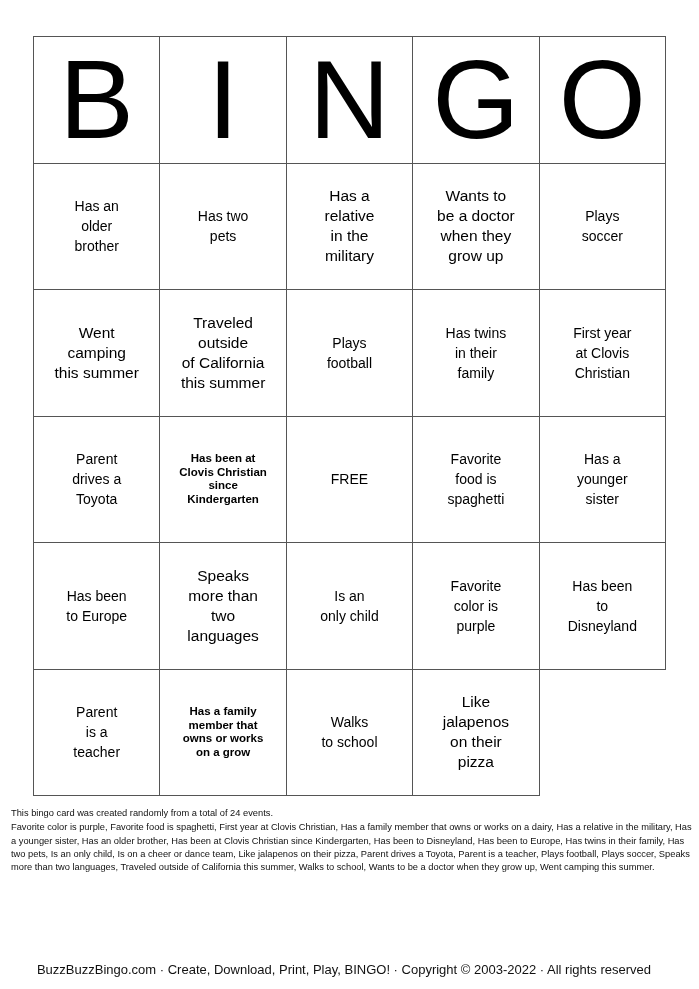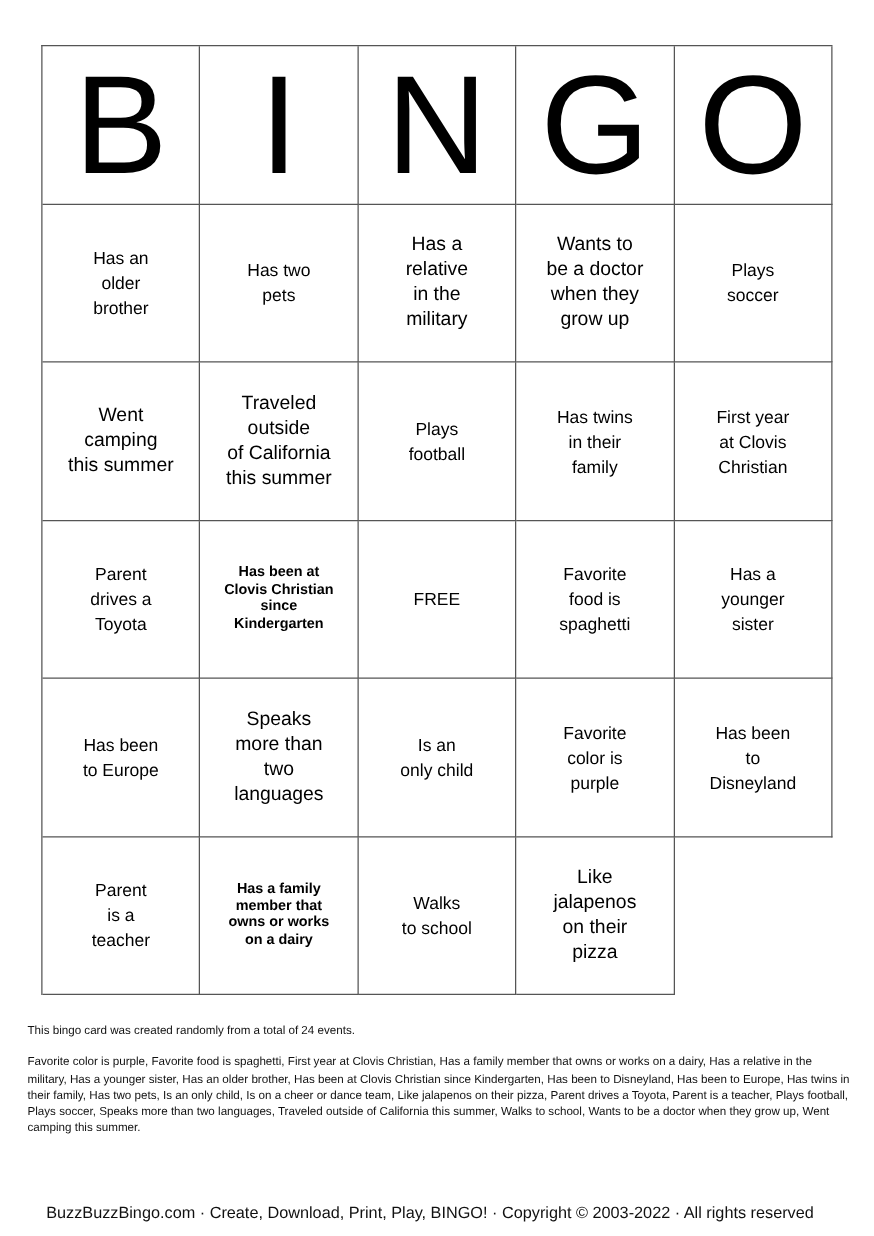--- a/index.html
+++ b/index.html
@@ -24,21 +24,21 @@
     }
     .header-cell { font-size: 112px; line-height: 1; font-weight: normal; padding-top: 4px; }
     .sz-lg { font-size: 14px; line-height: 20px; }
     .sz-md { font-size: 15.5px; line-height: 20px; }
     .sz-sm { font-size: 11.5px; line-height: 13.5px; font-weight: bold; }
     .cell span { white-space: pre-line; display: block; }
     .desc {
       position: absolute; left: 10px; top: 806px; width: 685px;
       font-size: 9.3px; line-height: 13.3px; color: #111;
     }
-    .desc p { margin: 12px; }
+    .desc p { margin: 1px; }
     .footer {
       position: absolute; left: 0; top: 962px; width: 688px;
       text-align: center; font-size: 13px; color: #111;
     }
   </style>
 </head>
 <body>
 
 <div class="card">
   <div class="cell header-cell">
@@ -161,21 +161,21 @@
     </div>
   <div class="cell sz-lg">
       <span>Parent
 is a
 teacher</span>
     </div>
   <div class="cell sz-sm">
       <span>Has a family
 member that
 owns or works
-on a dairy</span>
+on a grow</span>
     </div>
   <div class="cell sz-lg">
       <span>Walks
 to school</span>
     </div>
   <div class="cell sz-md">
       <span>Like
 jalapenos
 on their
 pizza</span>

